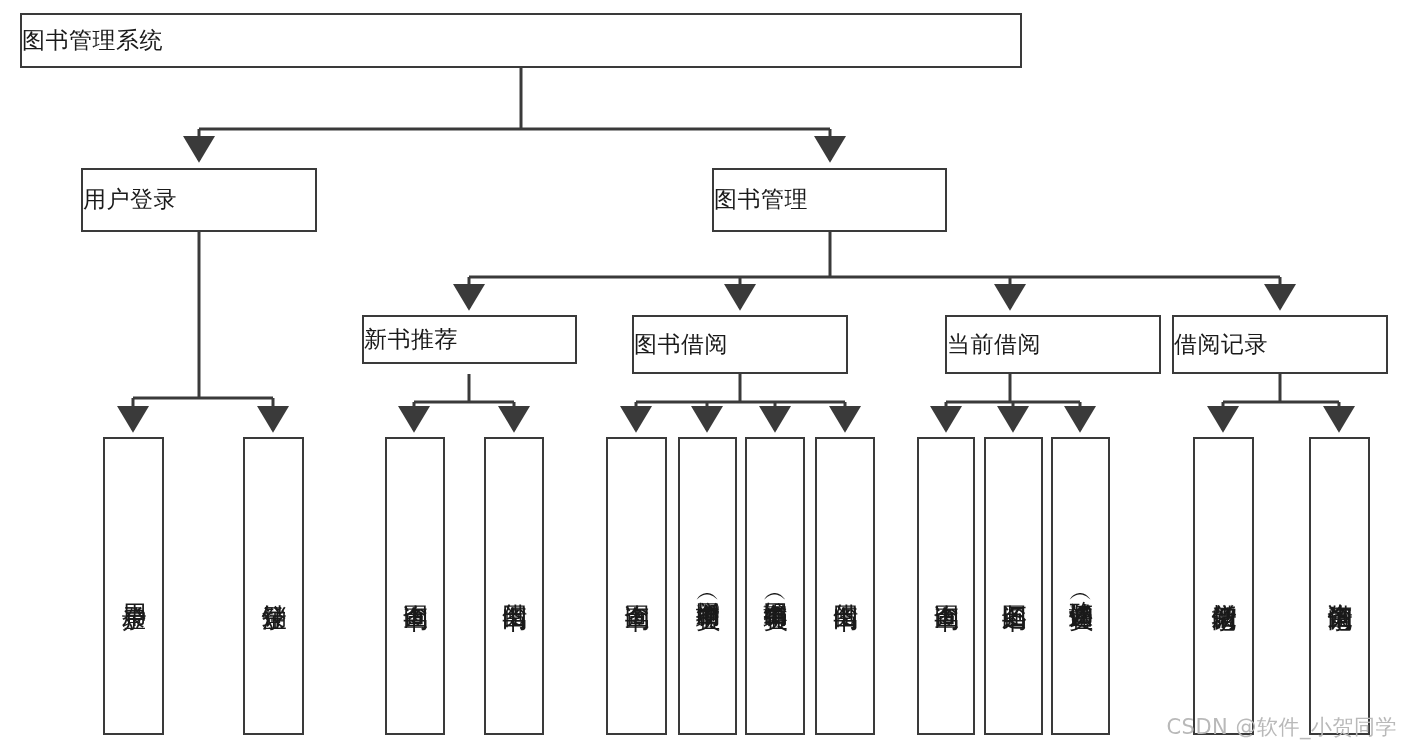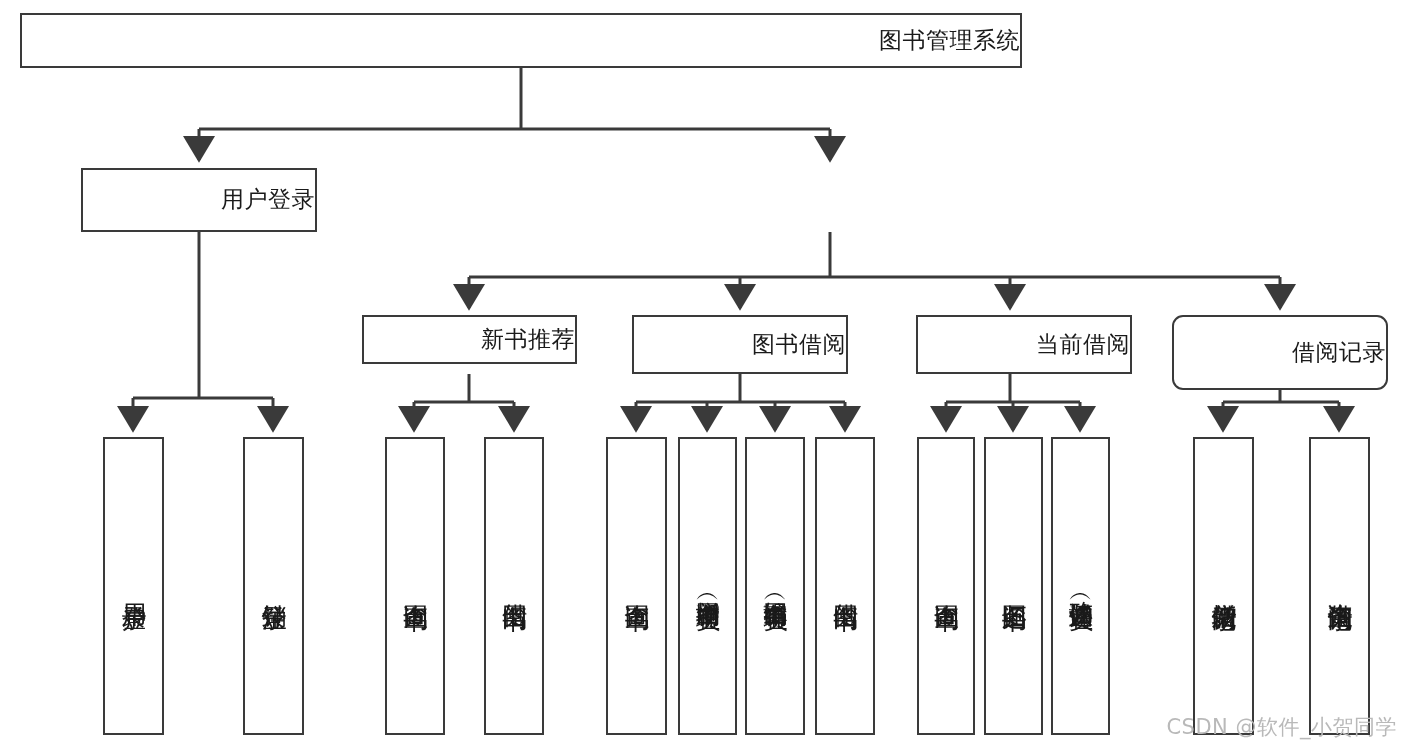--- a/index.html
+++ b/index.html
@@ -25,21 +25,21 @@
     height: 747px;
     pointer-events: none;
   }
   .node {
     position: absolute;
     box-sizing: border-box;
     background: #ffffff;
     border: 2px solid #3a3a3a;
     display: flex;
     align-items: center;
-    justify-content: flex-end;
+    justify-content: flex-start;
     color: #1a1a1a;
   }
   .node .lbl {
     display: block;
     text-align: center;
     line-height: 1.18;
     letter-spacing: 0.5px;
   }
   .node.horiz .lbl {
     font-size: 23px;
@@ -125,31 +125,34 @@
     </g>
   </svg>
 
   <div class="node horiz" style="left:20px; top:13px; width:1002px; height:55px;">
     <span class="lbl">图书管理系统</span>
   </div>
 
   <div class="node horiz" style="left:81px; top:168px; width:236px; height:64px;">
     <span class="lbl">用户登录</span>
   </div>
+  <div class="node horiz" style="left:712px; top:168px; width:235px; height:64px;">
+    <span class="lbl">图书管理</span>
+  </div>
 
   <div class="node horiz" style="left:362px; top:315px; width:215px; height:49px;">
     <span class="lbl">新书推荐</span>
   </div>
   <div class="node horiz" style="left:632px; top:315px; width:216px; height:59px;">
     <span class="lbl">图书借阅</span>
   </div>
-  <div class="node horiz" style="left:916px; top:315px; width:216px; height:59px;">
+  <div class="node horiz" style="left:945px; top:315px; width:216px; height:59px;">
     <span class="lbl">当前借阅</span>
   </div>
-  <div class="node horiz" style="left:1172px; top:315px; width:216px; height:75px;border-radius:11px;">
+  <div class="node horiz" style="left:1172px; top:315px; width:216px; height:59px;">
     <span class="lbl">借阅记录</span>
   </div>
 
   <div class="node vert" style="left:103px; top:437px; width:61px; height:298px;">
     <span class="lbl">用户登录</span>
   </div>
   <div class="node vert" style="left:243px; top:437px; width:61px; height:298px;">
     <span class="lbl">注销登录</span>
   </div>
 

